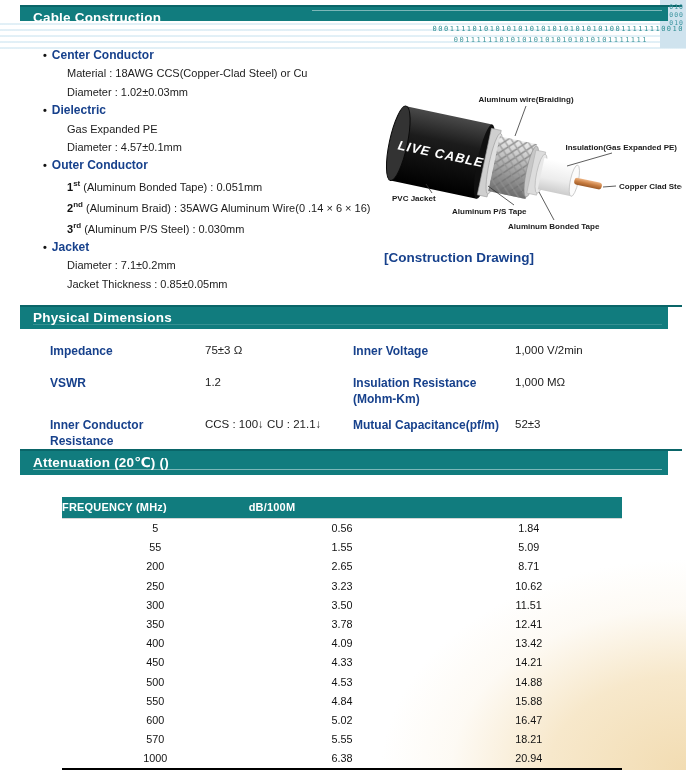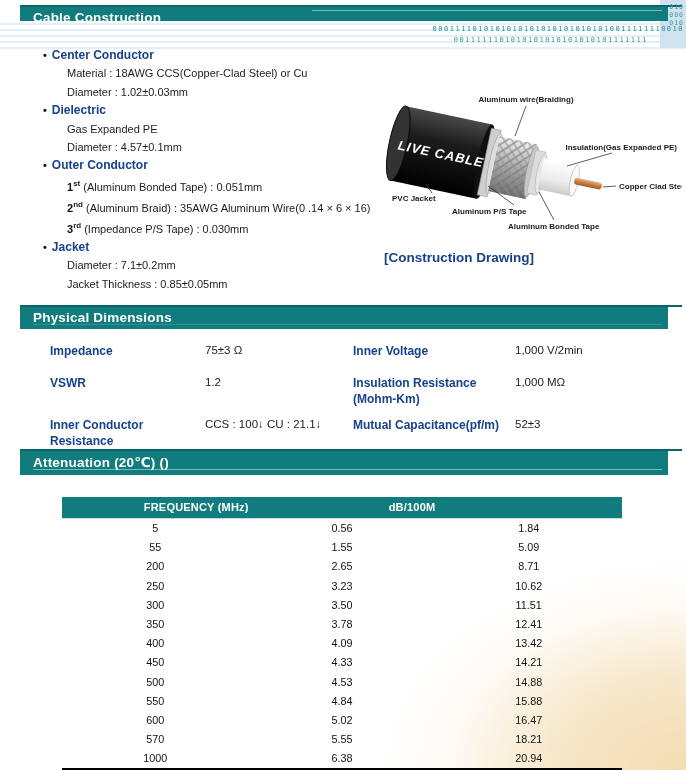--- a/index.html
+++ b/index.html
@@ -46,21 +46,21 @@
     grid-template-columns:155px 148px 162px 1fr;row-gap:4px;align-items:center;}
   .phys-label{font-size:12px;font-weight:bold;color:#17418c;line-height:1.3;padding-right:8px;}
   .phys-value{font-size:11.5px;color:#1c1c1c;}
   .phys-row1{min-height:28px;}
   .phys-row2{min-height:38px;}
   .phys-row3{min-height:42px;}
   
   #atten-table{left:62px;top:497px;width:560px;border-bottom:3px solid #000;}
   .at-header{display:grid;grid-template-columns:1fr 1fr 1fr;background:#117c7e;height:21px;
     border-bottom:1px solid #d5d5d5;}
-  .at-header div{color:#fff;font-weight:bold;font-size:11px;line-height:21px;text-align:right;letter-spacing:.2px;}
+  .at-header div{color:#fff;font-weight:bold;font-size:11px;line-height:21px;text-align:left;letter-spacing:.2px;}
   .at-row{display:grid;grid-template-columns:1fr 1fr 1fr;height:19.2px;}
   .at-row div{font-size:10.8px;line-height:19.2px;text-align:center;color:#121212;}
   svg text{font-family:"Liberation Sans","DejaVu Sans",sans-serif;}
   .fig-label{font-size:8px;font-weight:600;fill:#1a1a1a;}
 </style>
 </head>
 <body>
 
 <div class="layer" id="stripes-top"></div>
 <div class="layer" id="corner-block"></div>
@@ -87,21 +87,21 @@
     </div>
     <div class="cc-item">
       <div class="cc-label"><span class="cc-bullet">•</span><span>Dielectric</span></div>
       <div class="cc-detail">Gas Expanded PE</div>
       <div class="cc-detail">Diameter : 4.57±0.1mm</div>
     </div>
     <div class="cc-item">
       <div class="cc-label"><span class="cc-bullet">•</span><span>Outer Conductor</span></div>
       <div class="cc-detail"><b>1</b><sup>st</sup><span> (Aluminum Bonded Tape) : 0.051mm</span></div>
       <div class="cc-detail"><b>2</b><sup>nd</sup><span> (Aluminum Braid) : 35AWG Aluminum Wire(0 .14 × 6 × 16)</span></div>
-      <div class="cc-detail"><b>3</b><sup>rd</sup><span> (Impedance P/S Tape) :  0.030mm</span></div>
+      <div class="cc-detail"><b>3</b><sup>rd</sup><span> (Aluminum P/S Steel) :  0.030mm</span></div>
     </div>
     <div class="cc-item">
       <div class="cc-label"><span class="cc-bullet">•</span><span>Jacket</span></div>
       <div class="cc-detail">Diameter : 7.1±0.2mm</div>
       <div class="cc-detail">Jacket Thickness : 0.85±0.05mm</div>
     </div>
   </div>
 
 <div class="layer" id="cable-figure">
 <svg width="306" height="152" viewBox="0 0 306 152">

